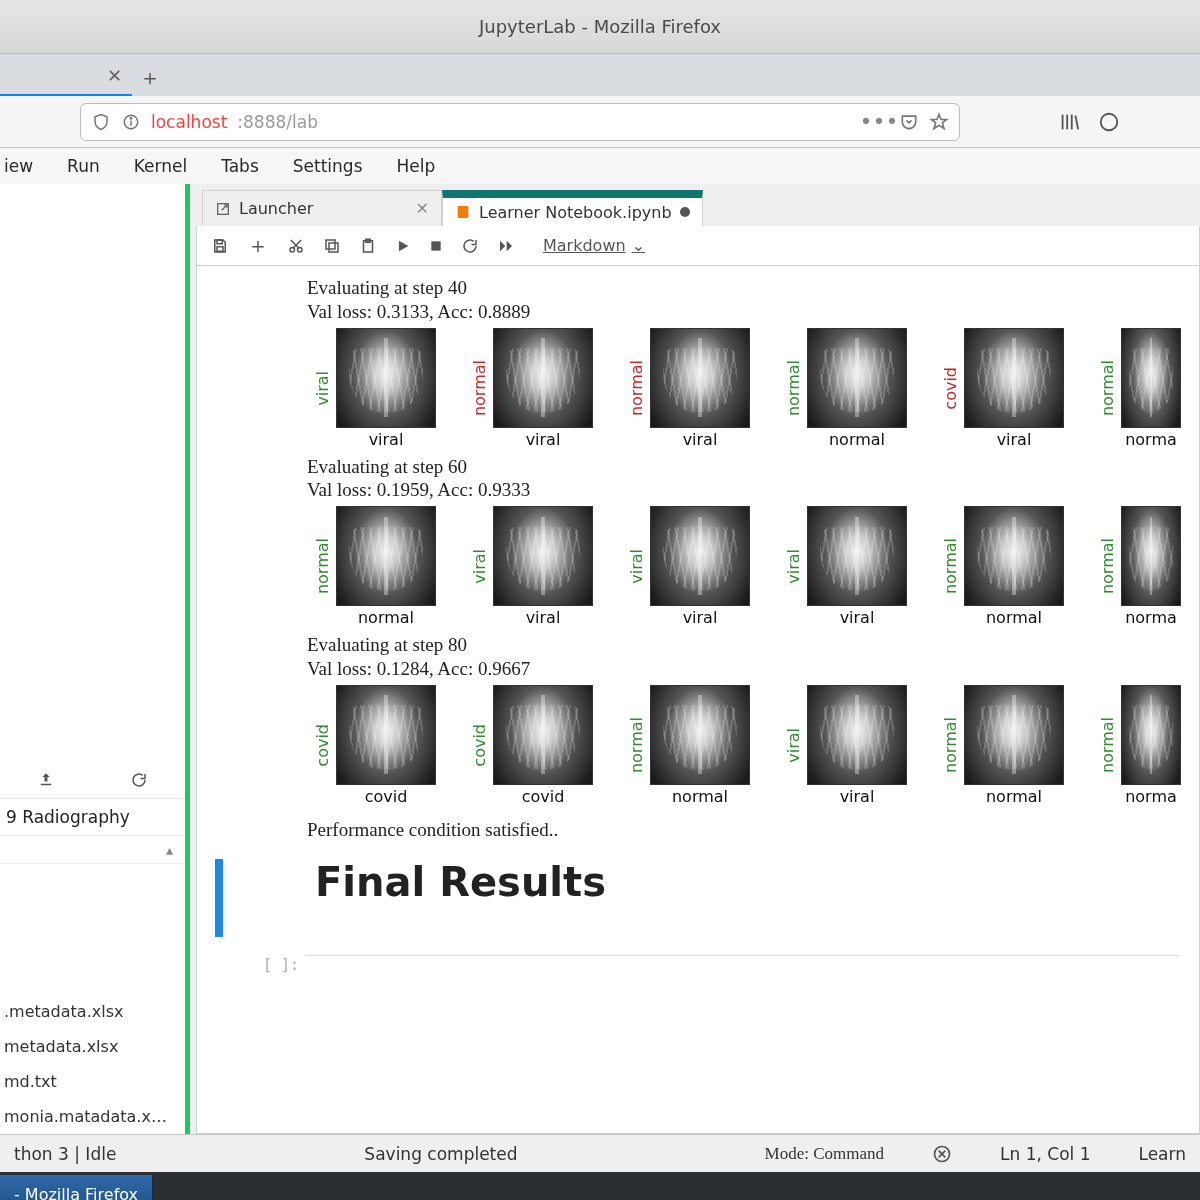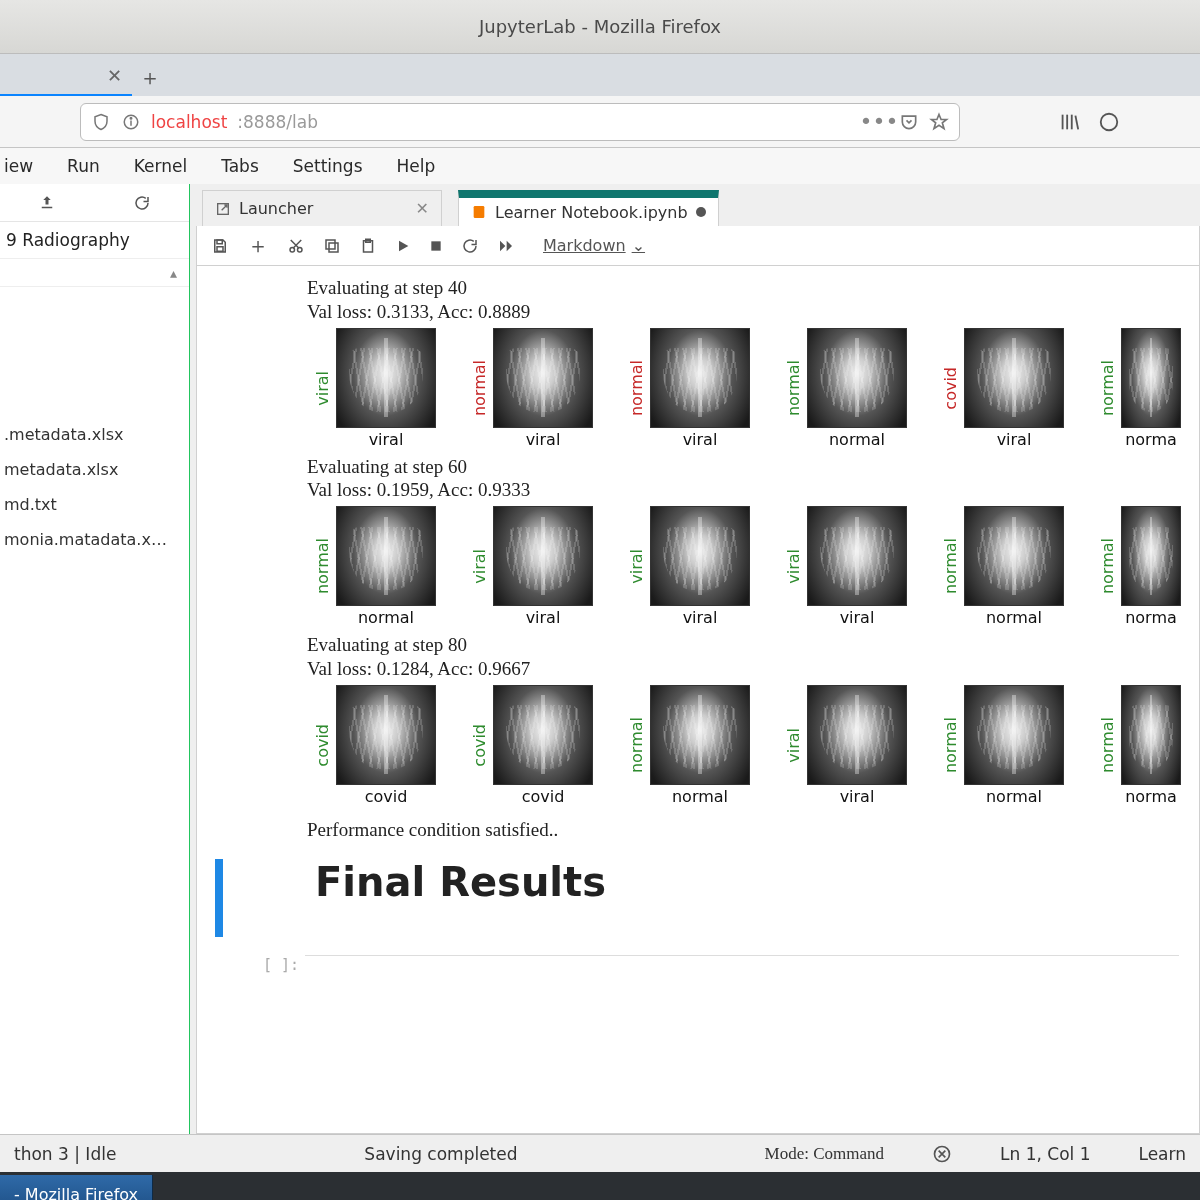--- a/index.html
+++ b/index.html
@@ -11,28 +11,28 @@
 .newtab { width: 36px; height: 36px; display: flex; align-items: center; justify-content: center; font-size: 22px; color: #555; }
 .addrbar { height: 52px; background: #f5f5f5; display: flex; align-items: center; padding: 0 80px 0 80px; gap: 8px; border-bottom: 1px solid #c5c5c5; }
 .addr-container { flex: none; width: 880px; height: 38px; border: 1px solid #bcbcbc; border-radius: 6px; background: #fff; display: flex; align-items: center; padding: 0 10px; color: #555; font-size: 17px; gap: 10px; }
 .addr-container .faded { color: #9a9a9a; }
 .addr-container .spacer { flex: 1; }
 .addr-icon { width: 20px; height: 20px; display: inline-flex; align-items: center; justify-content: center; color: #777; }
 .right-icons { margin-left: auto; display: flex; gap: 18px; color: #555; font-size: 20px; }
 .menubar { height: 36px; background: #f7f7f7; display: flex; align-items: center; gap: 26px; padding-left: 0; font-size: 17px; color: #2a2a2a; }
 .menubar .m { padding: 6px 4px; }
 .workspace { display: flex; height: calc(1200px - 38px - 42px - 52px - 36px - 38px - 44px); background: #efefef; }
-.sidebar { width: 190px; background: #fff; border-right: 1px solid #22c55e; display: flex; flex-direction: column; }
+.sidebar { width: 190px; background: #fff; border-right: 5px solid #22c55e; display: flex; flex-direction: column; justify-content: flex-end; }
 .side-toolbar { height: 38px; display: flex; align-items: center; justify-content: space-around; border-bottom: 1px solid #e5e5e5; color: #555; }
 .breadcrumb { padding: 8px 6px; font-size: 17px; color: #222; border-bottom: 1px solid #eee; white-space: nowrap; overflow: hidden; }
 .filterrow { height: 28px; display: flex; align-items: center; justify-content: flex-end; padding-right: 12px; color: #888; border-bottom: 1px solid #eee; }
 .filelist { padding-top: 130px; }
 .fileitem { padding: 8px 4px; font-size: 16px; color: #333; white-space: nowrap; overflow: hidden; text-overflow: ellipsis; }
 .main { flex: 1; display: flex; flex-direction: column; background: #efefef; padding: 6px 0 0 6px; }
-.doc-tabs { height: 36px; display: flex; gap: 16px; padding-left: 6px; }
+.doc-tabs { height: 36px; display: flex; gap: 0; padding-left: 6px; }
 .doc-tab { height: 36px; background: #efefef; border: 1px solid #d0d0d0; border-bottom: none; padding: 0 12px; display: flex; align-items: center; gap: 8px; font-size: 16px; color: #333; min-width: 240px; }
 .doc-tab.active { background: #fff; border-top: 8px solid #0f766e; }
 .doc-tab .closetab { margin-left: auto; color: #888; font-size: 16px; }
 .doc-tab .dot { width: 10px; height: 10px; border-radius: 50%; background: #555; margin-left: auto; }
 .nb-toolbar { height: 40px; background: #fff; border: 1px solid #d0d0d0; border-top: none; display: flex; align-items: center; gap: 18px; padding: 0 14px; color: #555; font-size: 16px; }
 .nb-toolbar .sel { margin-left: 10px; display: flex; align-items: center; gap: 6px; text-decoration: underline; }
 .notebook { flex: 1; background: #fff; border: 1px solid #d0d0d0; border-top: none; overflow: hidden; padding: 10px 0 0 0; }
 .cellarea { padding-left: 110px; }
 .mono { font-family: Liberation Serif, serif; font-size: 19px; color: #222; white-space: pre; line-height: 1.25; }
 .imgrow { display: flex; gap: 34px; padding: 4px 0 6px 6px; }

